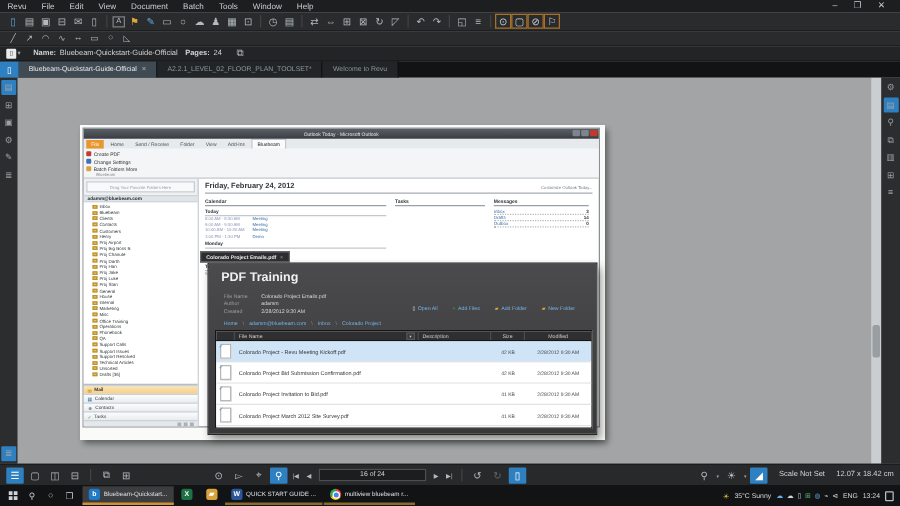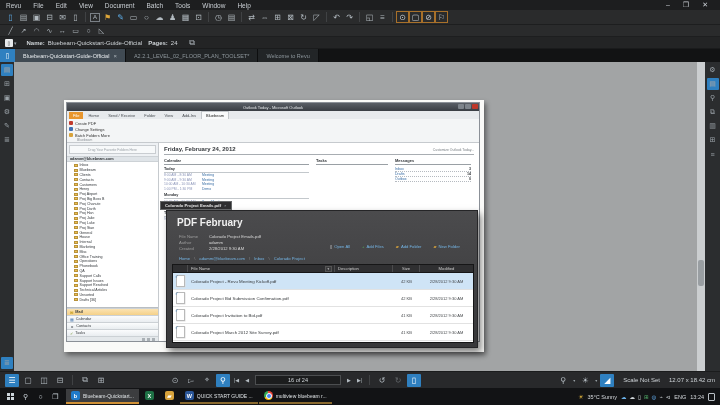--- a/index.html
+++ b/index.html
@@ -505,21 +505,21 @@
           </div>
         </div>
       </div>
 
       <div class="pkg-tab">
         <span>Colorado Project Emails.pdf</span>
         <span class="x">×</span>
       </div>
 
       <div class="pkg">
-        <div class="pkg-title">PDF February</div>
+        <div class="pkg-title">PDF Training</div>
         <div class="pf">
             <div class="pfrow">
               <span class="pflabel">File Name</span>
               <span class="pfval">Colorado Project Emails.pdf</span>
             </div>
             <div class="pfrow">
               <span class="pflabel">Author</span>
               <span class="pfval">adamm</span>
             </div>
             <div class="pfrow">

